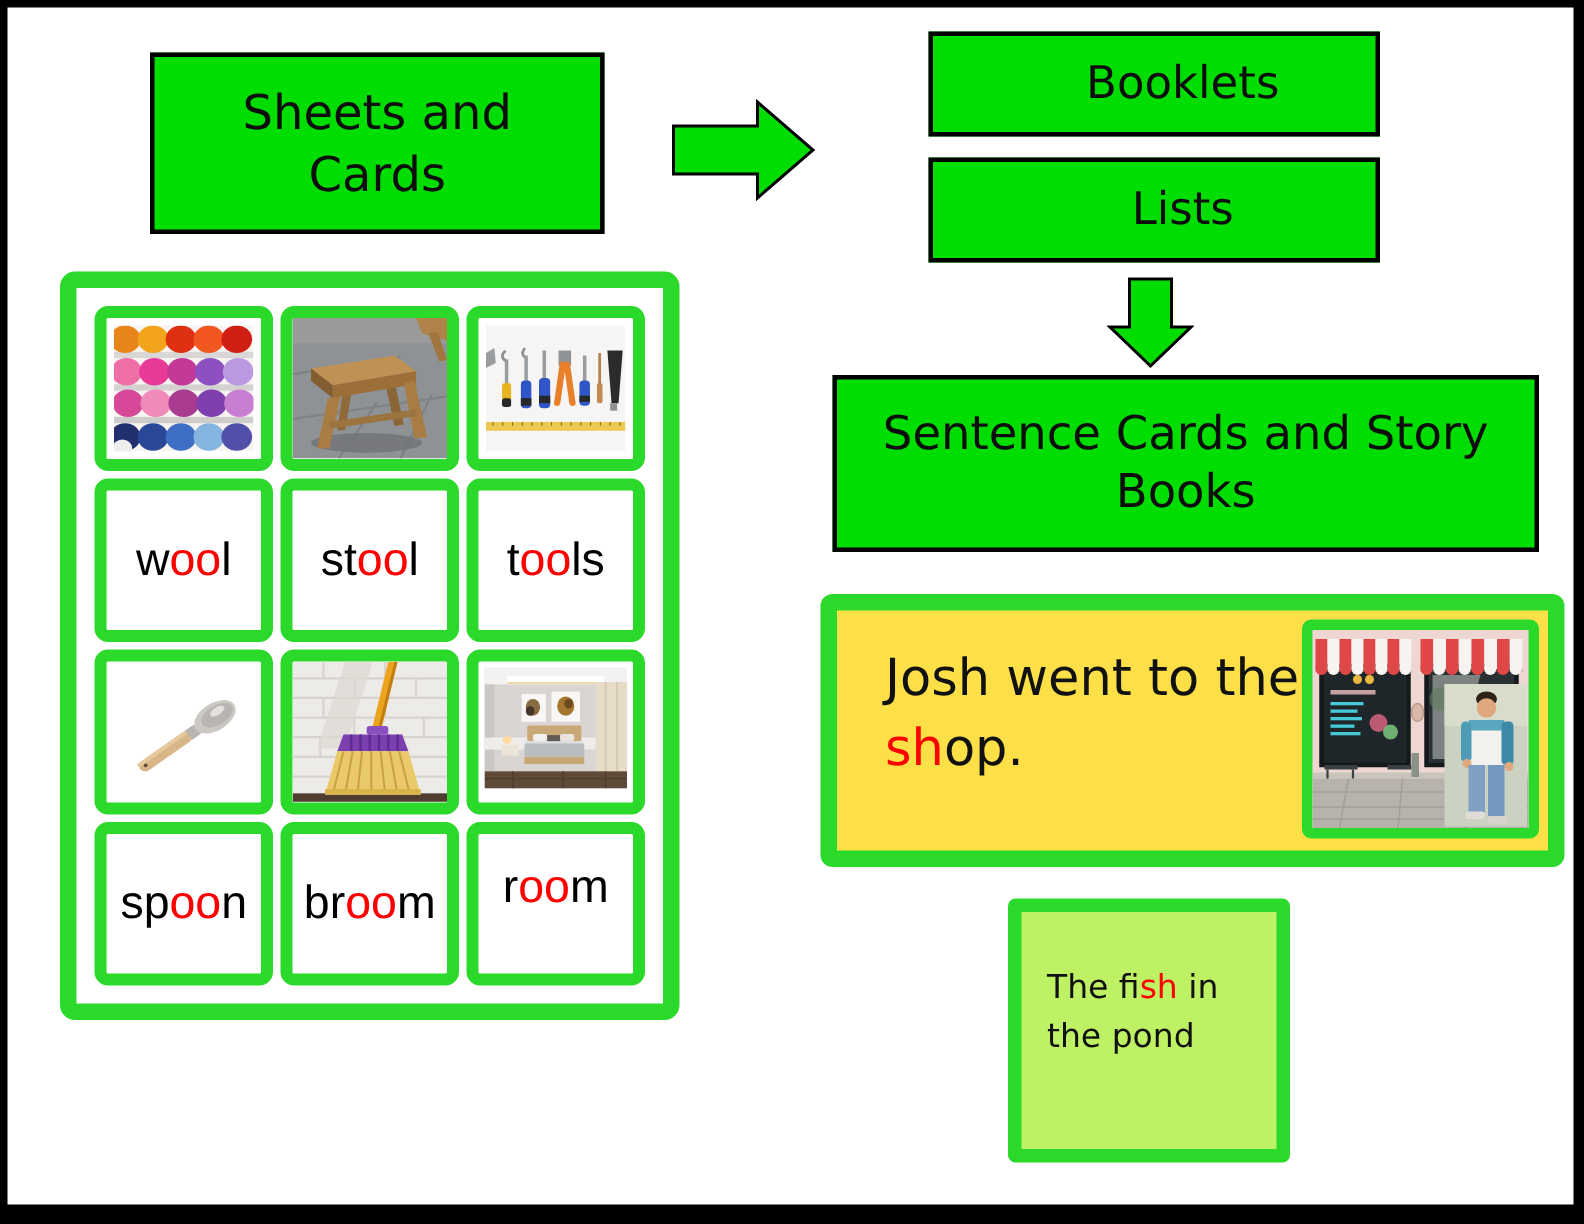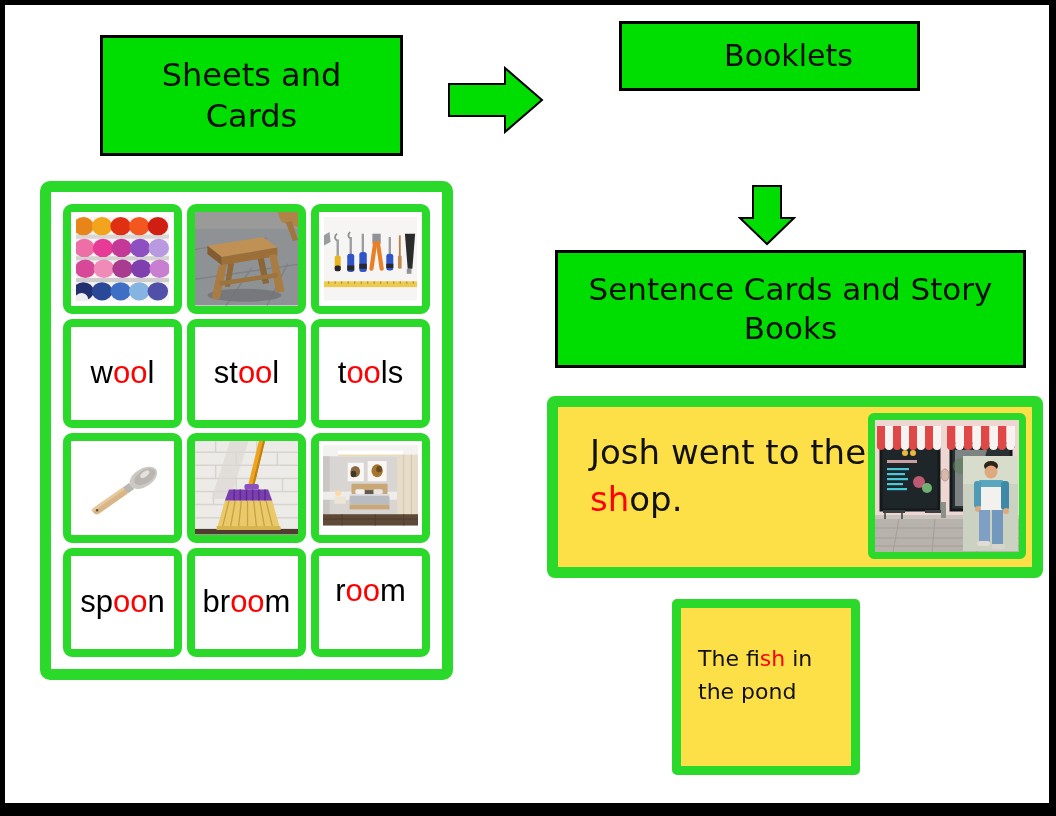--- a/index.html
+++ b/index.html
@@ -54,40 +54,41 @@
     font-size:34px;line-height:47px;color:#111;
   }
   .shop-img{
     position:absolute;left:310px;top:6px;width:158px;height:146px;
     border:7px solid #2bd92b;border-radius:6px;box-sizing:border-box;overflow:hidden;background:#eed7d2;
   }
   .shop-img svg{display:block;width:100%;height:100%;}
 
   
   .story-card{
-    position:absolute;left:667px;top:594px;width:188px;height:176px;background:#fde047;
+    position:absolute;left:667px;top:594px;width:188px;height:176px;background:#bef264;
     border:9px solid #2bd92b;border-radius:5px;box-sizing:border-box;
   }
   .story-text{
     margin:34px 0 0 17px;width:148px;font-size:22px;line-height:33px;color:#111;
   }
 </style>
 </head>
 <body>
 
 <div class="frame">
 
   <div class="gbox box-sheets">Sheets and Cards</div>
 
   <svg class="arrow arrow-right" viewBox="0 0 97 68">
     <polygon points="2,18 58,18 58,2 95,34 58,66 58,50 2,50" fill="#00dd00" stroke="#000" stroke-width="2"></polygon>
   </svg>
 
   <div class="gbox box-booklets">Booklets</div>
 
+  <div class="gbox box-lists">Lists</div>
 
   <svg class="arrow arrow-down" viewBox="0 0 58 62">
     <polygon points="15,2 43,2 43,34 56,34 29,60 2,34 15,34" fill="#00dd00" stroke="#000" stroke-width="2"></polygon>
   </svg>
 
   <div class="gbox box-sentence">Sentence Cards and Story Books</div>
 
   <div class="word-grid">
 
     <div class="cell inset">

